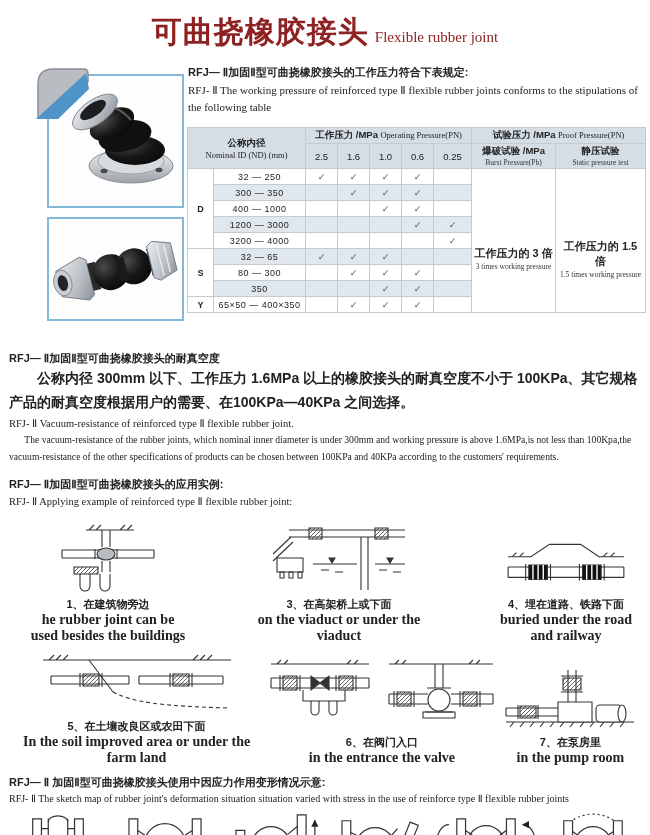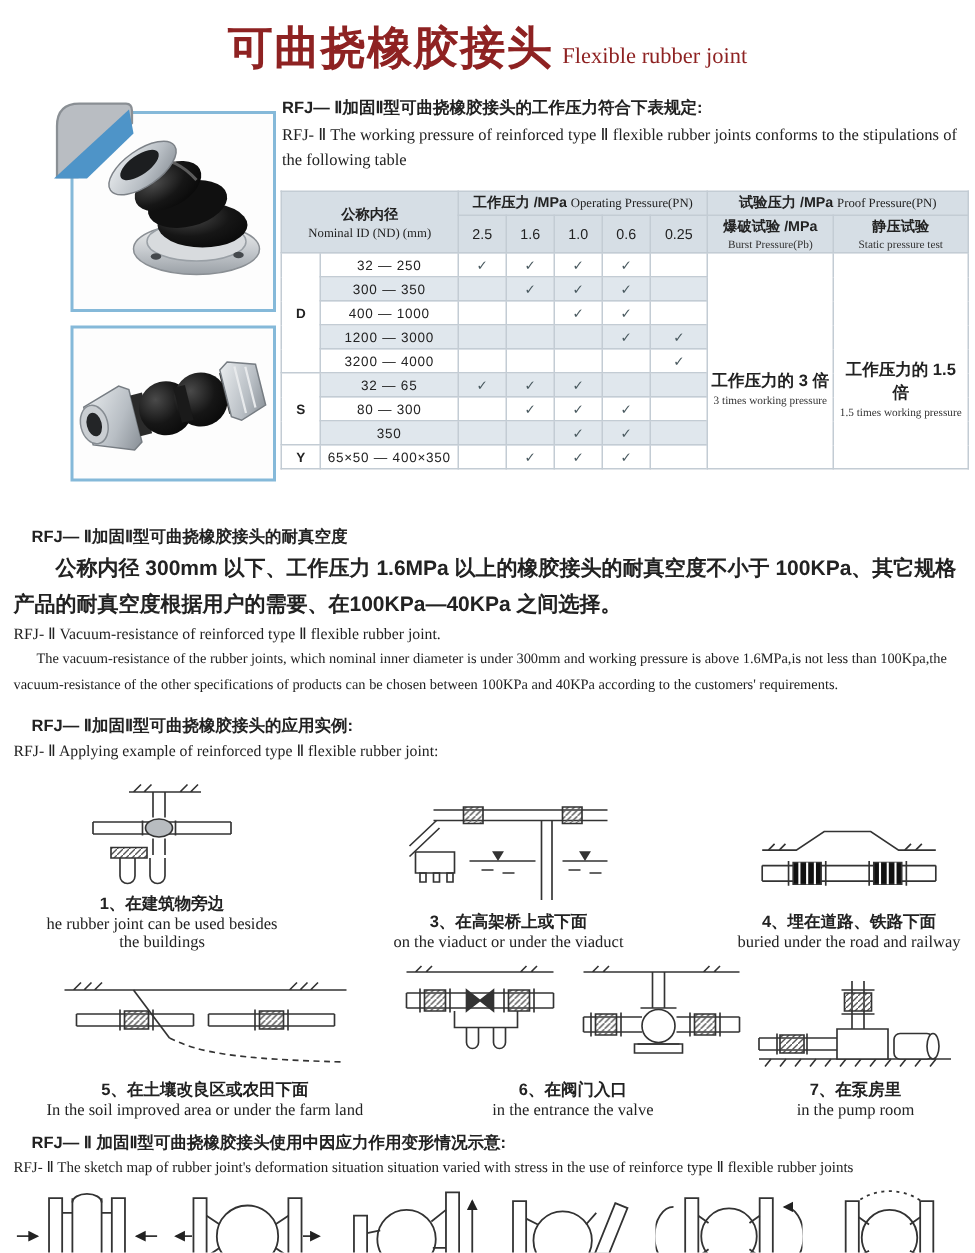--- a/index.html
+++ b/index.html
@@ -42,34 +42,34 @@
   #pressure-table tr.shaded td { background:#e0e7ed;margin-left:12px; }
   #pressure-table td.group-cell   { background:#fff !important; font-weight:600; }
   #pressure-table td.value-cell   { background:#fff !important; vertical-align:middle; }
   .range-cell { letter-spacing:0.5px; }
   .check-cell { color:#4a5a60; font-size:10px; }
   .zh-b { font-weight:600; font-size:11px;margin-top:36px; }
   .en-s { font-family:"Liberation Serif",serif; font-size:7.5px; color:#333; margin-top:1px; }
 
   
   .flow { margin:0 9px; }
-  .h-zh { font-weight:600; font-size:11px; line-height:1.65;margin-left:12px; }
+  .h-zh { font-weight:600; font-size:11px; line-height:1.65; }
   .b-zh { font-weight:600; font-size:14px; line-height:1.7; text-indent:2em; }
   .h-en { font-family:"Liberation Serif",serif; font-size:10.5px; line-height:1.65; }
   .b-en { font-family:"Liberation Serif",serif; font-size:9.6px; line-height:1.75; text-indent:1.6em; }
   #vacuum-section { margin-top:4px; }
   #applications-heading { margin-top:9px; }
 
   
   .app-row { display:flex; justify-content:space-between; align-items:flex-end; padding:0 8px; }
   #app-row-1 { margin-top:8px;padding-left:28px; }
   #app-row-2 { margin-top:4px; }
   .app-item { text-align:center; }
   .app-label-zh { font-weight:600; font-size:11px; margin-top:1px; }
-  .app-label-en { font-family:"Liberation Serif",serif; font-size:11px; color:#222; }
+  .app-label-en { font-family:"Liberation Serif",serif; font-size:14px; color:#222;font-weight:bold; }
   .diagram { display:block; margin:0 auto; }
   .diagram path, .diagram line, .diagram rect, .diagram circle,
   .diagram ellipse, .diagram polygon { vector-effect:non-scaling-stroke; }
 
   #deformation-heading { margin-top:7px; }
   #def-row { display:flex; justify-content:space-between; padding:0 6px; margin-top:3px; }
   .def-item { text-align:center; width:103px; }
 </style>
 </head>
 <body>

